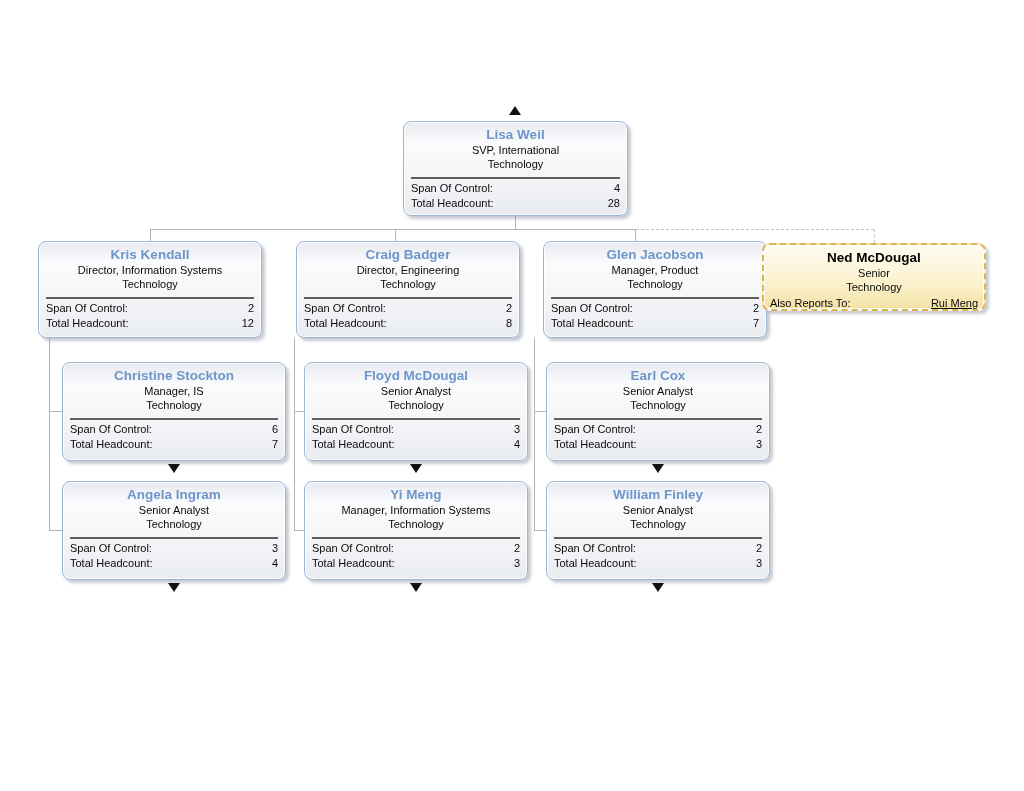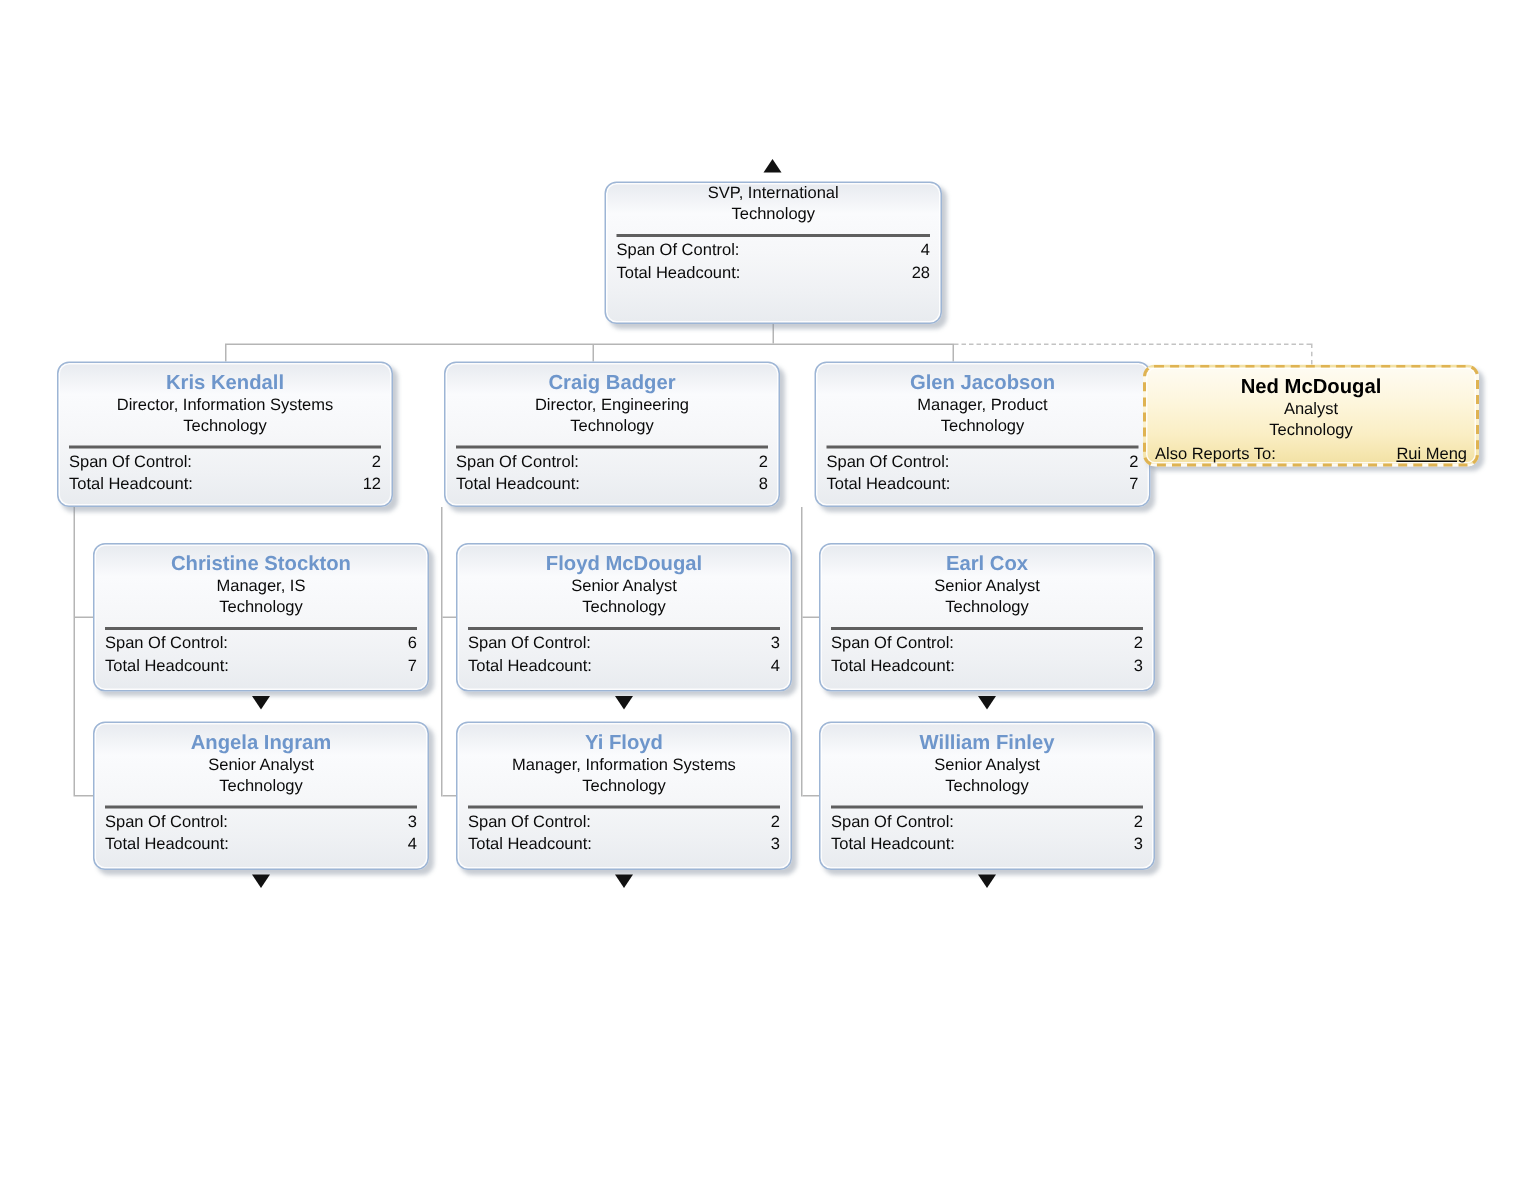--- a/index.html
+++ b/index.html
@@ -64,20 +64,21 @@
 
   <div class="arr-up" style="left:509px;top:106px;"></div>
   <div class="arr-down" style="left:168px;top:464px;"></div>
   <div class="arr-down" style="left:410px;top:464px;"></div>
   <div class="arr-down" style="left:652px;top:464px;"></div>
   <div class="arr-down" style="left:168px;top:583px;"></div>
   <div class="arr-down" style="left:410px;top:583px;"></div>
   <div class="arr-down" style="left:652px;top:583px;"></div>
 
   <div class="node" style="left:403px;top:121px;width:225px;height:95px;">
+    <div class="name">Lisa Weil</div>
     <div class="line">SVP, International</div>
     <div class="line">Technology</div>
     <div class="divider"></div>
     <div class="stat-row">
         <span>Span Of Control:</span>
         <span>4</span>
       </div>
     <div class="stat-row">
         <span>Total Headcount:</span>
         <span>28</span>
@@ -124,21 +125,21 @@
         <span>2</span>
       </div>
     <div class="stat-row">
         <span>Total Headcount:</span>
         <span>7</span>
       </div>
   </div>
 
   <div class="node ned" style="left:762px;top:243px;">
     <div class="name">Ned McDougal</div>
-    <div class="line">Analyst</div>
+    <div class="line">Senior</div>
     <div class="line">Technology</div>
     <div class="ned-footer">
       <span>Also Reports To:</span>
       <span class="ned-link">Rui Meng</span>
     </div>
   </div>
 
   <div class="node tall" style="left:62px;top:362px;">
     <div class="name">Christine Stockton</div>
     <div class="line">Manager, IS</div>
@@ -193,21 +194,21 @@
         <span>Span Of Control:</span>
         <span>3</span>
       </div>
     <div class="stat-row">
         <span>Total Headcount:</span>
         <span>4</span>
       </div>
   </div>
 
   <div class="node tall" style="left:304px;top:481px;">
-    <div class="name">Yi Floyd</div>
+    <div class="name">Yi Meng</div>
     <div class="line">Manager, Information Systems</div>
     <div class="line">Technology</div>
     <div class="divider"></div>
     <div class="stat-row">
         <span>Span Of Control:</span>
         <span>2</span>
       </div>
     <div class="stat-row">
         <span>Total Headcount:</span>
         <span>3</span>

